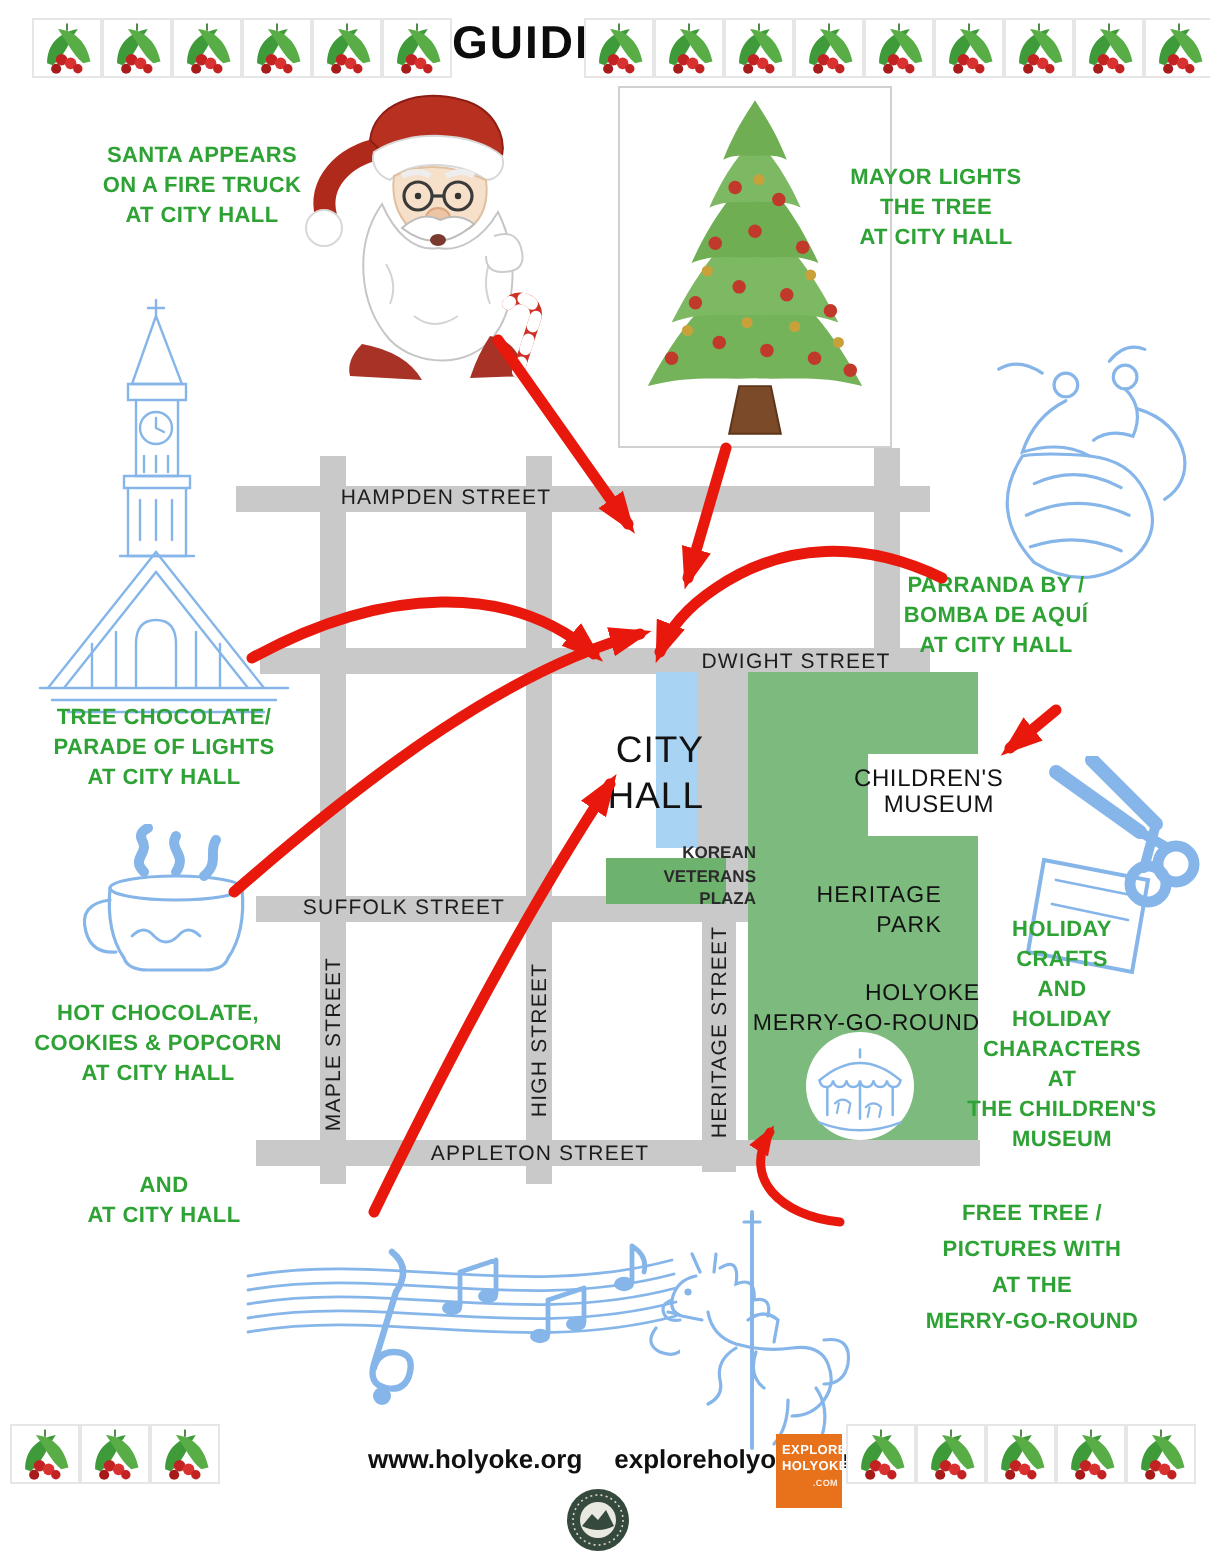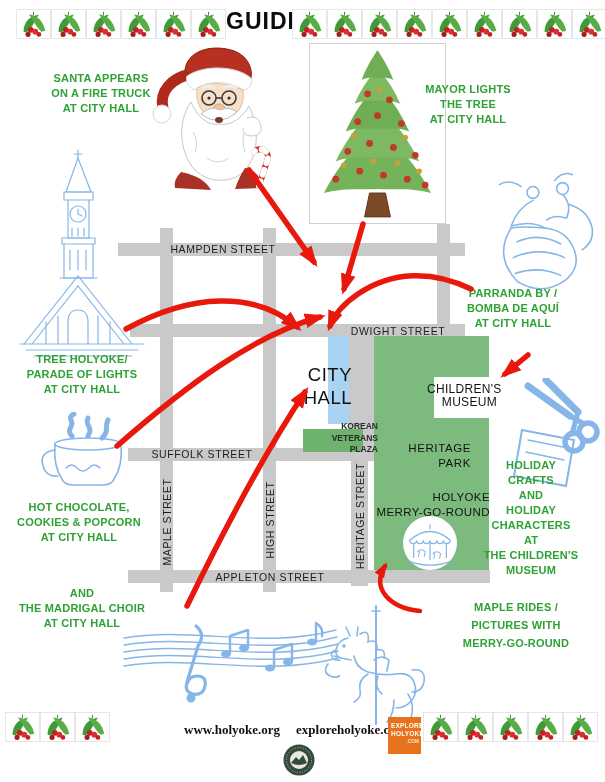--- a/index.html
+++ b/index.html
@@ -27,21 +27,21 @@
         white-space:nowrap;transform:translate(-50%,-50%);}
   .vlabel{transform:translate(-50%,-50%) rotate(-90deg);}
 
   .block{position:absolute;}
   .maplabel{position:absolute;color:#121212;text-align:right;}
   .maplabel div{white-space:nowrap;}
 
   .imgbox{position:absolute;border:1px solid #d0d0d0;background:#fff;}
   .sketch{position:absolute;}
 
-  .footer-links{position:absolute;display:flex;gap:16px;font-size:13px;font-weight:bold;color:#101010;font-family:Liberation Serif, serif;}
+  .footer-links{position:absolute;display:flex;gap:16px;font-size:13px;font-weight:bold;color:#101010;}
   .footer-links a{color:#101010;text-decoration:none;cursor:pointer;}
   .explore-logo{position:absolute;background:var(--logo-orange);color:#fff;font-weight:bold;
         font-size:6.5px;line-height:8px;padding:5px 0 0 3px;letter-spacing:.2px;}
   .explore-logo .dotcom{font-size:4.5px;opacity:.85;text-align:right;padding-right:2px;}
   svg{display:block;}
 </style>
 </head>
 <body>
 
 <div id="stage">
@@ -460,53 +460,53 @@
   <div class="note" style="left:40px;top:71px;width:122px;">
     <div>SANTA APPEARS</div>
       <div>ON A FIRE TRUCK</div>
       <div>AT CITY HALL</div>
   </div>
   <div class="note" style="left:418px;top:82px;width:100px;">
     <div>MAYOR LIGHTS</div>
       <div>THE TREE</div>
       <div>AT CITY HALL</div>
   </div>
-  <div class="note" style="left:455px;top:286px;width:116px;">
+  <div class="note" style="left:440px;top:286px;width:116px;">
     <div>PARRANDA BY /</div>
       <div>BOMBA DE AQUÍ</div>
       <div>AT CITY HALL</div>
   </div>
   <div class="note" style="left:24px;top:352px;width:116px;">
-    <div>TREE HOLYOKE/</div>
+    <div>TREE CHOCOLATE/</div>
       <div>PARADE OF LIGHTS</div>
       <div>AT CITY HALL</div>
   </div>
   <div class="note" style="left:17px;top:500px;width:124px;">
     <div>HOT CHOCOLATE,</div>
       <div>COOKIES &amp; POPCORN</div>
       <div>AT CITY HALL</div>
   </div>
   <div class="note" style="left:8px;top:586px;width:148px;">
       <div>AND</div>
-    <div>THE MADRIGAL CHOIR</div>
       <div>AT CITY HALL</div>
   </div>
   <div class="note" style="left:474px;top:458px;width:114px;">
     <div>HOLIDAY</div>
       <div>CRAFTS</div>
       <div>AND</div>
     <div>HOLIDAY</div>
       <div>CHARACTERS</div>
       <div>AT</div>
     <div>THE CHILDREN'S</div>
       <div>MUSEUM</div>
   </div>
   <div class="note" style="left:440px;top:598px;width:152px;line-height:18px;">
-    <div>MAPLE  RIDES /</div>
+    <div>FREE  TREE /</div>
       <div>PICTURES WITH</div>
+    <div>AT THE</div>
       <div>MERRY-GO-ROUND</div>
   </div>
 
   <svg class="abs" style="left:0;top:0;" width="605" height="782" viewBox="0 0 605 782">
     <defs>
       <marker id="ah" markerUnits="userSpaceOnUse" markerWidth="24" markerHeight="22" refX="15" refY="10" orient="auto">
         <path d="M0,2.5 L21,10 L0,17.5 Z" fill="#e8190c"></path>
       </marker>
       <marker id="ah-s" markerUnits="userSpaceOnUse" markerWidth="18" markerHeight="16" refX="11" refY="7" orient="auto">
         <path d="M0,1.5 L15,7 L0,12.5 Z" fill="#e8190c"></path>

